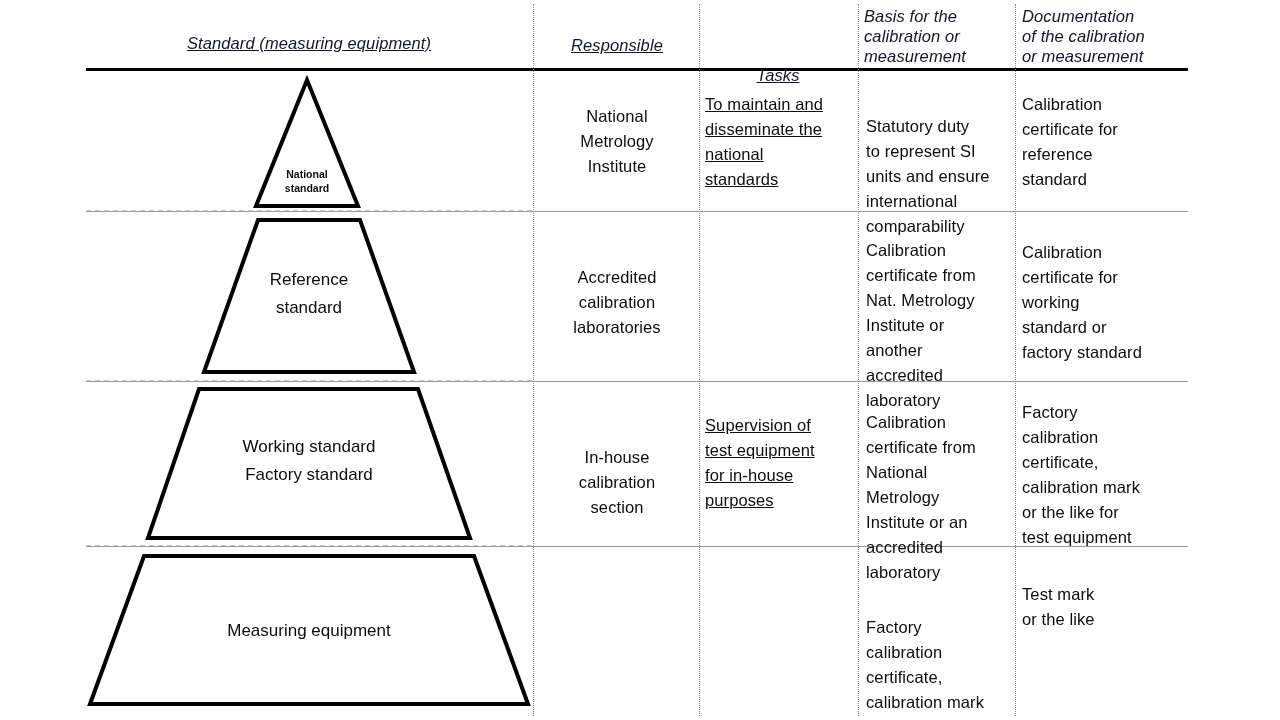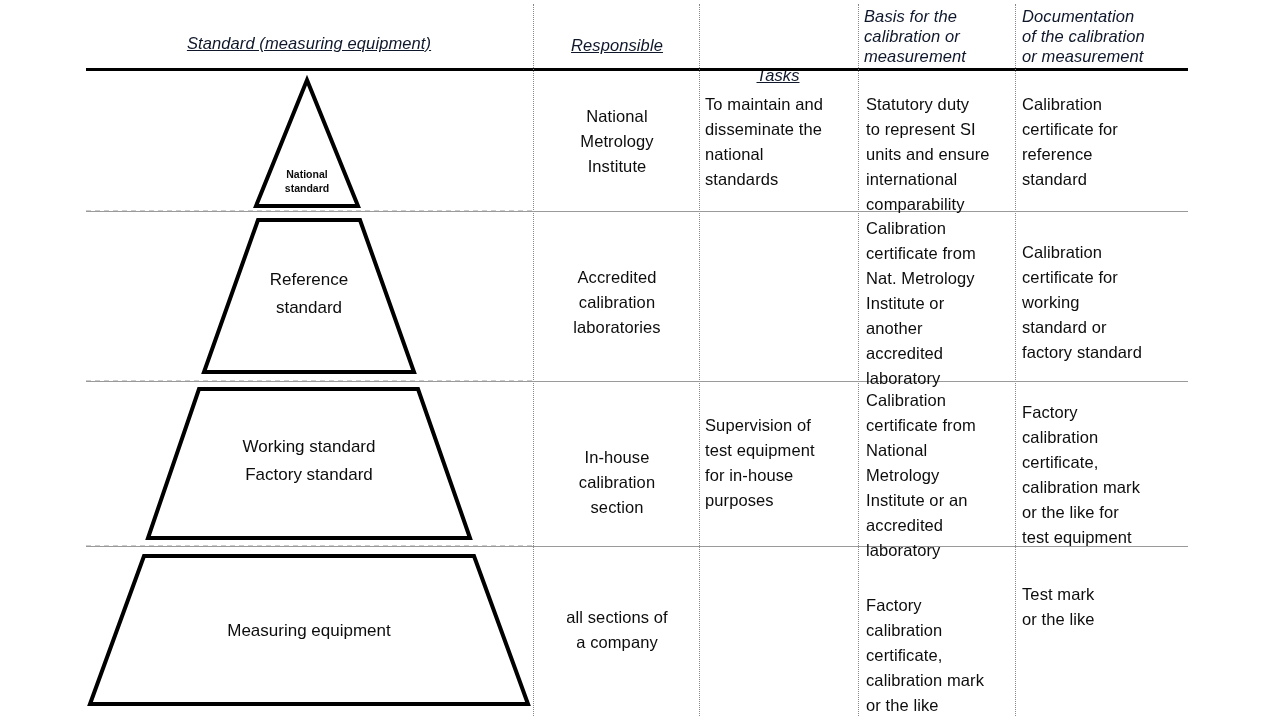--- a/index.html
+++ b/index.html
@@ -96,22 +96,22 @@
     position: absolute;
     font-size: 16.5px;
     line-height: 25px;
     color: #0d0d0d;
     letter-spacing: 0.1px;
   }
   .cell.center { text-align: center; }
   .cell.left   { text-align: left; }
 
   .col-resp  { left: 537px; width: 160px; }
-  .col-task  { left: 705px; width: 152px; }
-  .col-basis { left: 866px; width: 150px; }
+  .col-task  { left: 705px; width: 152px; text-decoration: underline; }
+  .col-basis { left: 866px; width: 150px; margin-top: 22px; }
   .col-doc   { left: 1022px;width: 166px; }
 
   
   .r1-resp  { top: 104px; }
   .r1-task  { top: 92px;  }
   .r1-basis { top: 92px;  }
   .r1-doc   { top: 92px;  }
   
   .r2-resp  { top: 265px; }
   .r2-task  { top: 240px; }
@@ -189,17 +189,16 @@
 
   <div class="cell center col-resp r2-resp">Accredited<br>calibration<br>laboratories</div>
   <div class="cell left col-basis r2-basis">Calibration<br>certificate from<br>Nat. Metrology<br>Institute or<br>another<br>accredited<br>laboratory</div>
   <div class="cell left col-doc r2-doc">Calibration<br>certificate for<br>working<br>standard or<br>factory standard</div>
 
   <div class="cell center col-resp r3-resp">In-house<br>calibration<br>section</div>
   <div class="cell left col-task r3-task">Supervision of<br>test equipment<br>for in-house<br>purposes</div>
   <div class="cell left col-basis r3-basis">Calibration<br>certificate from<br>National<br>Metrology<br>Institute or an<br>accredited<br>laboratory</div>
   <div class="cell left col-doc r3-doc">Factory<br>calibration<br>certificate,<br>calibration mark<br>or the like for<br>test equipment</div>
 
-  <div class="cell center col-resp r4-resp">all sections of<br>a company</div>
   <div class="cell left col-basis r4-basis">Factory<br>calibration<br>certificate,<br>calibration mark<br>or the like</div>
   <div class="cell left col-doc r4-doc">Test mark<br>or the like</div>
 
 </div>
 
 </body></html>

